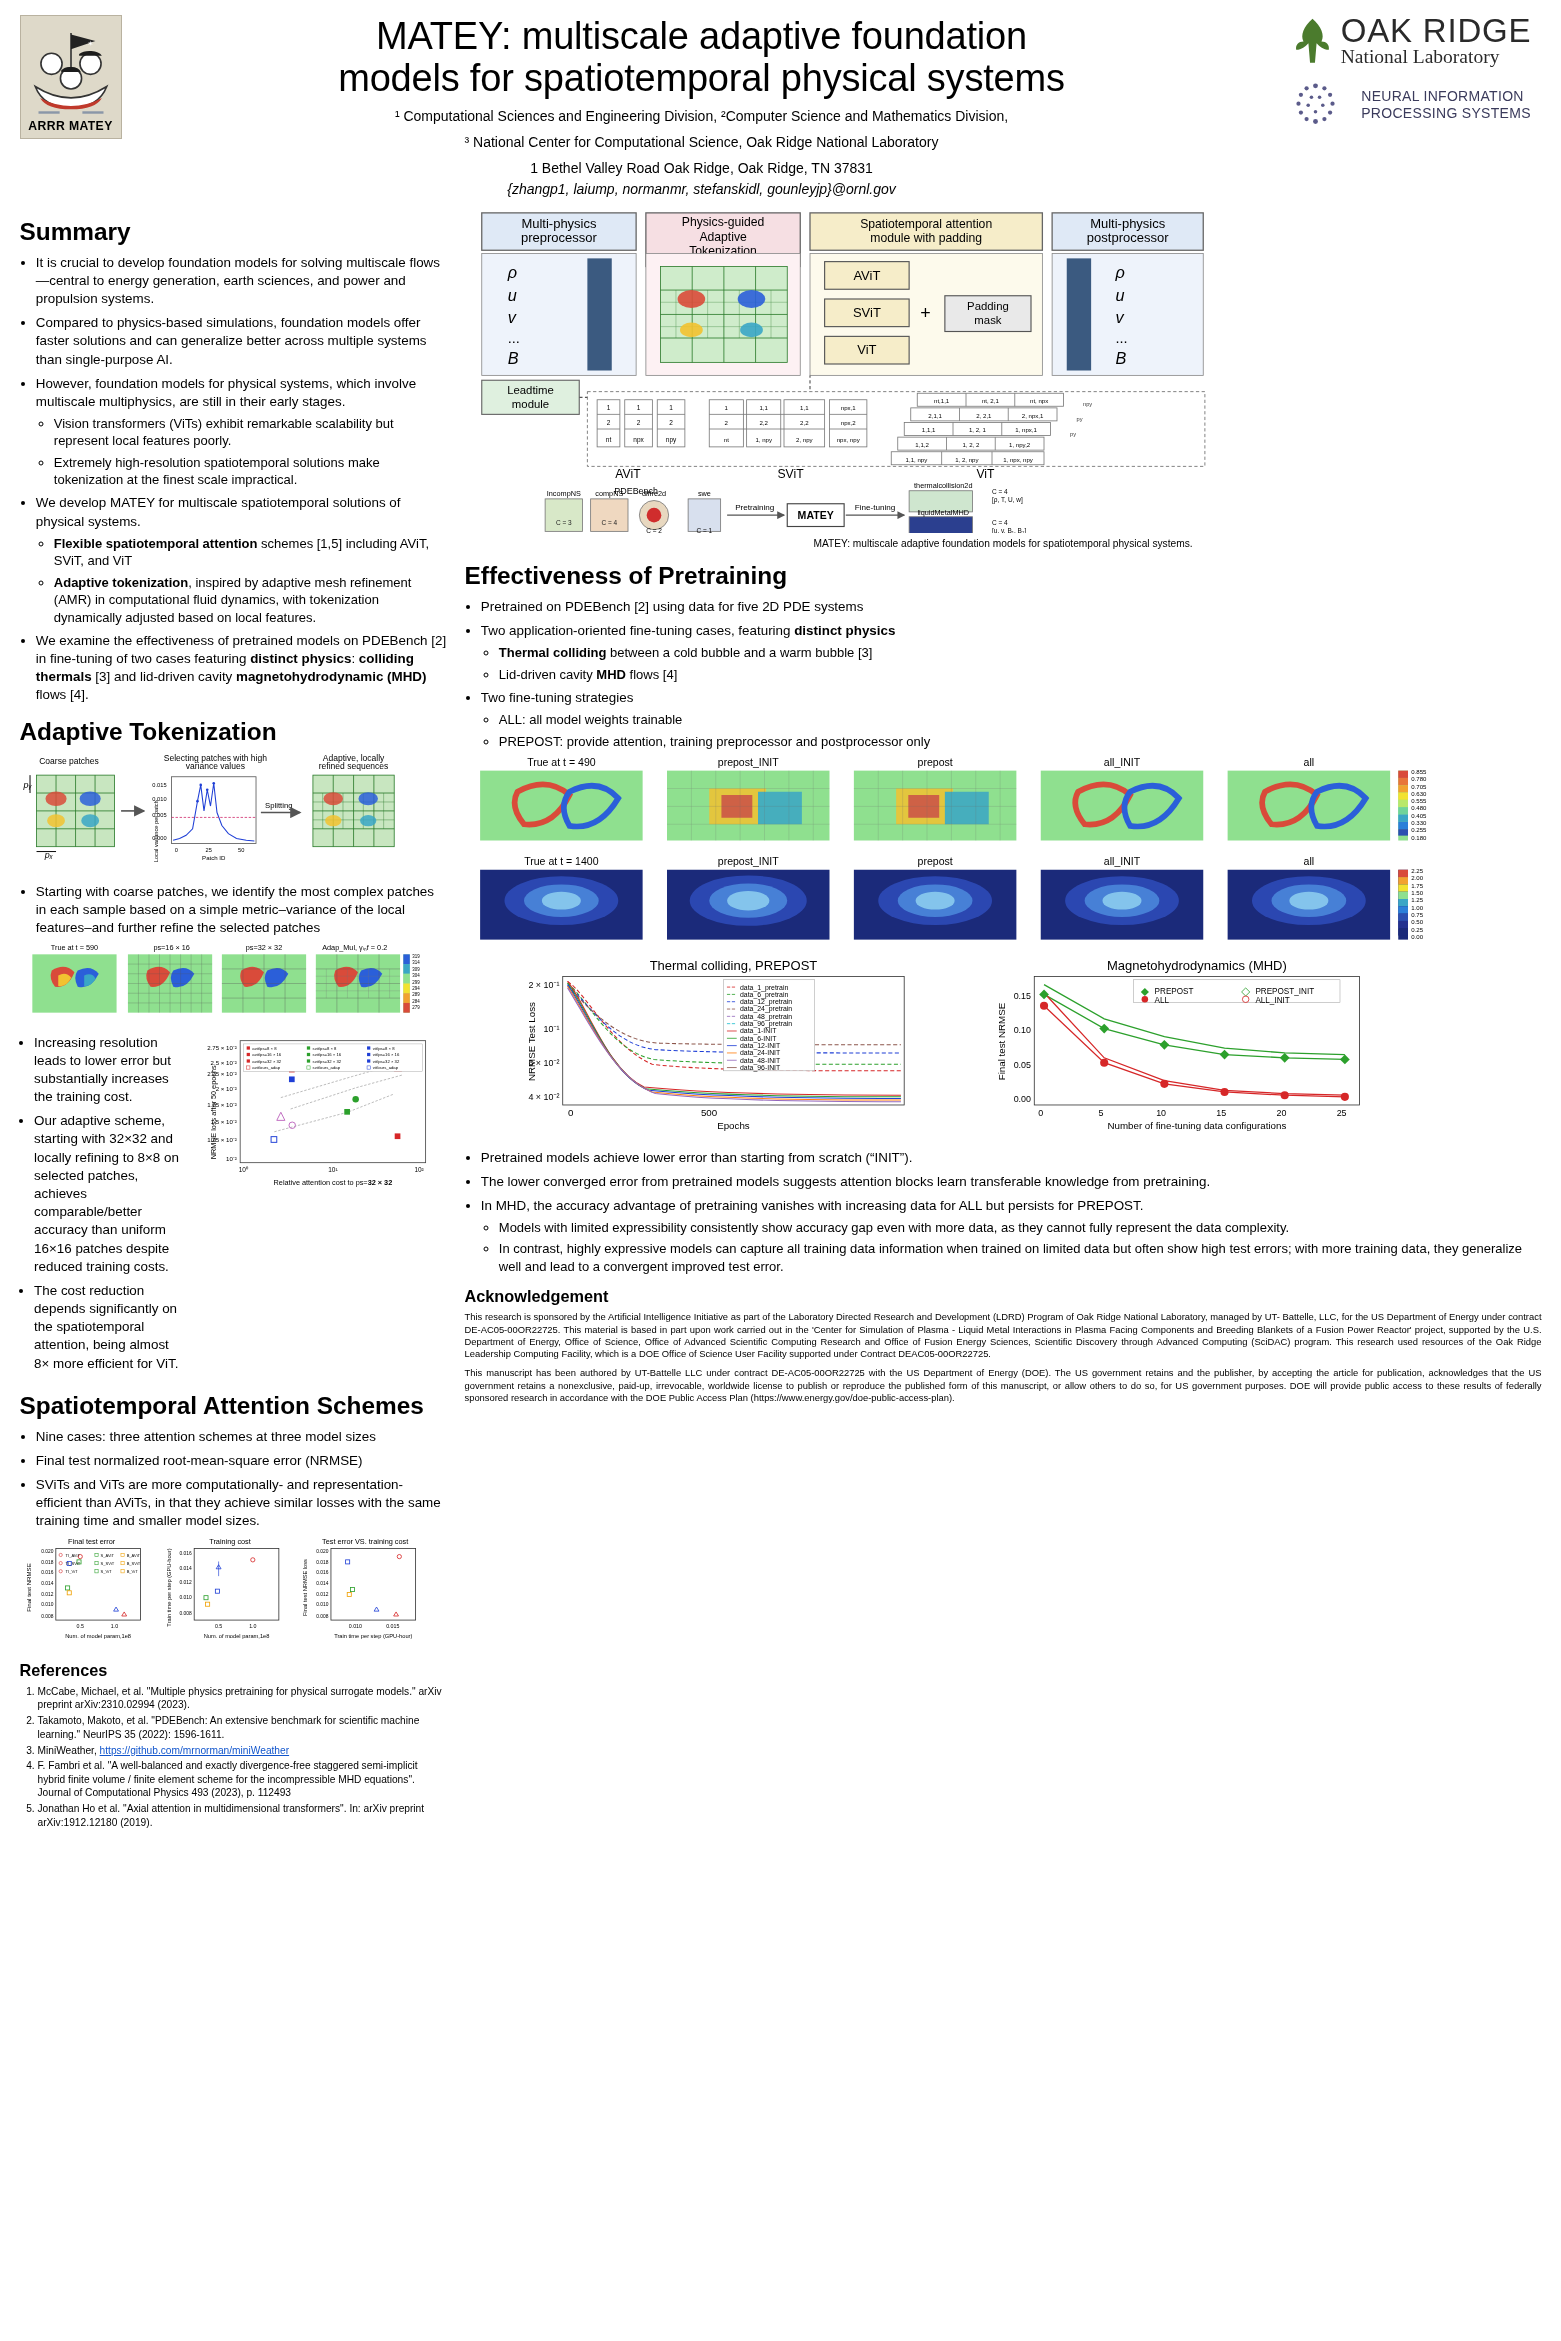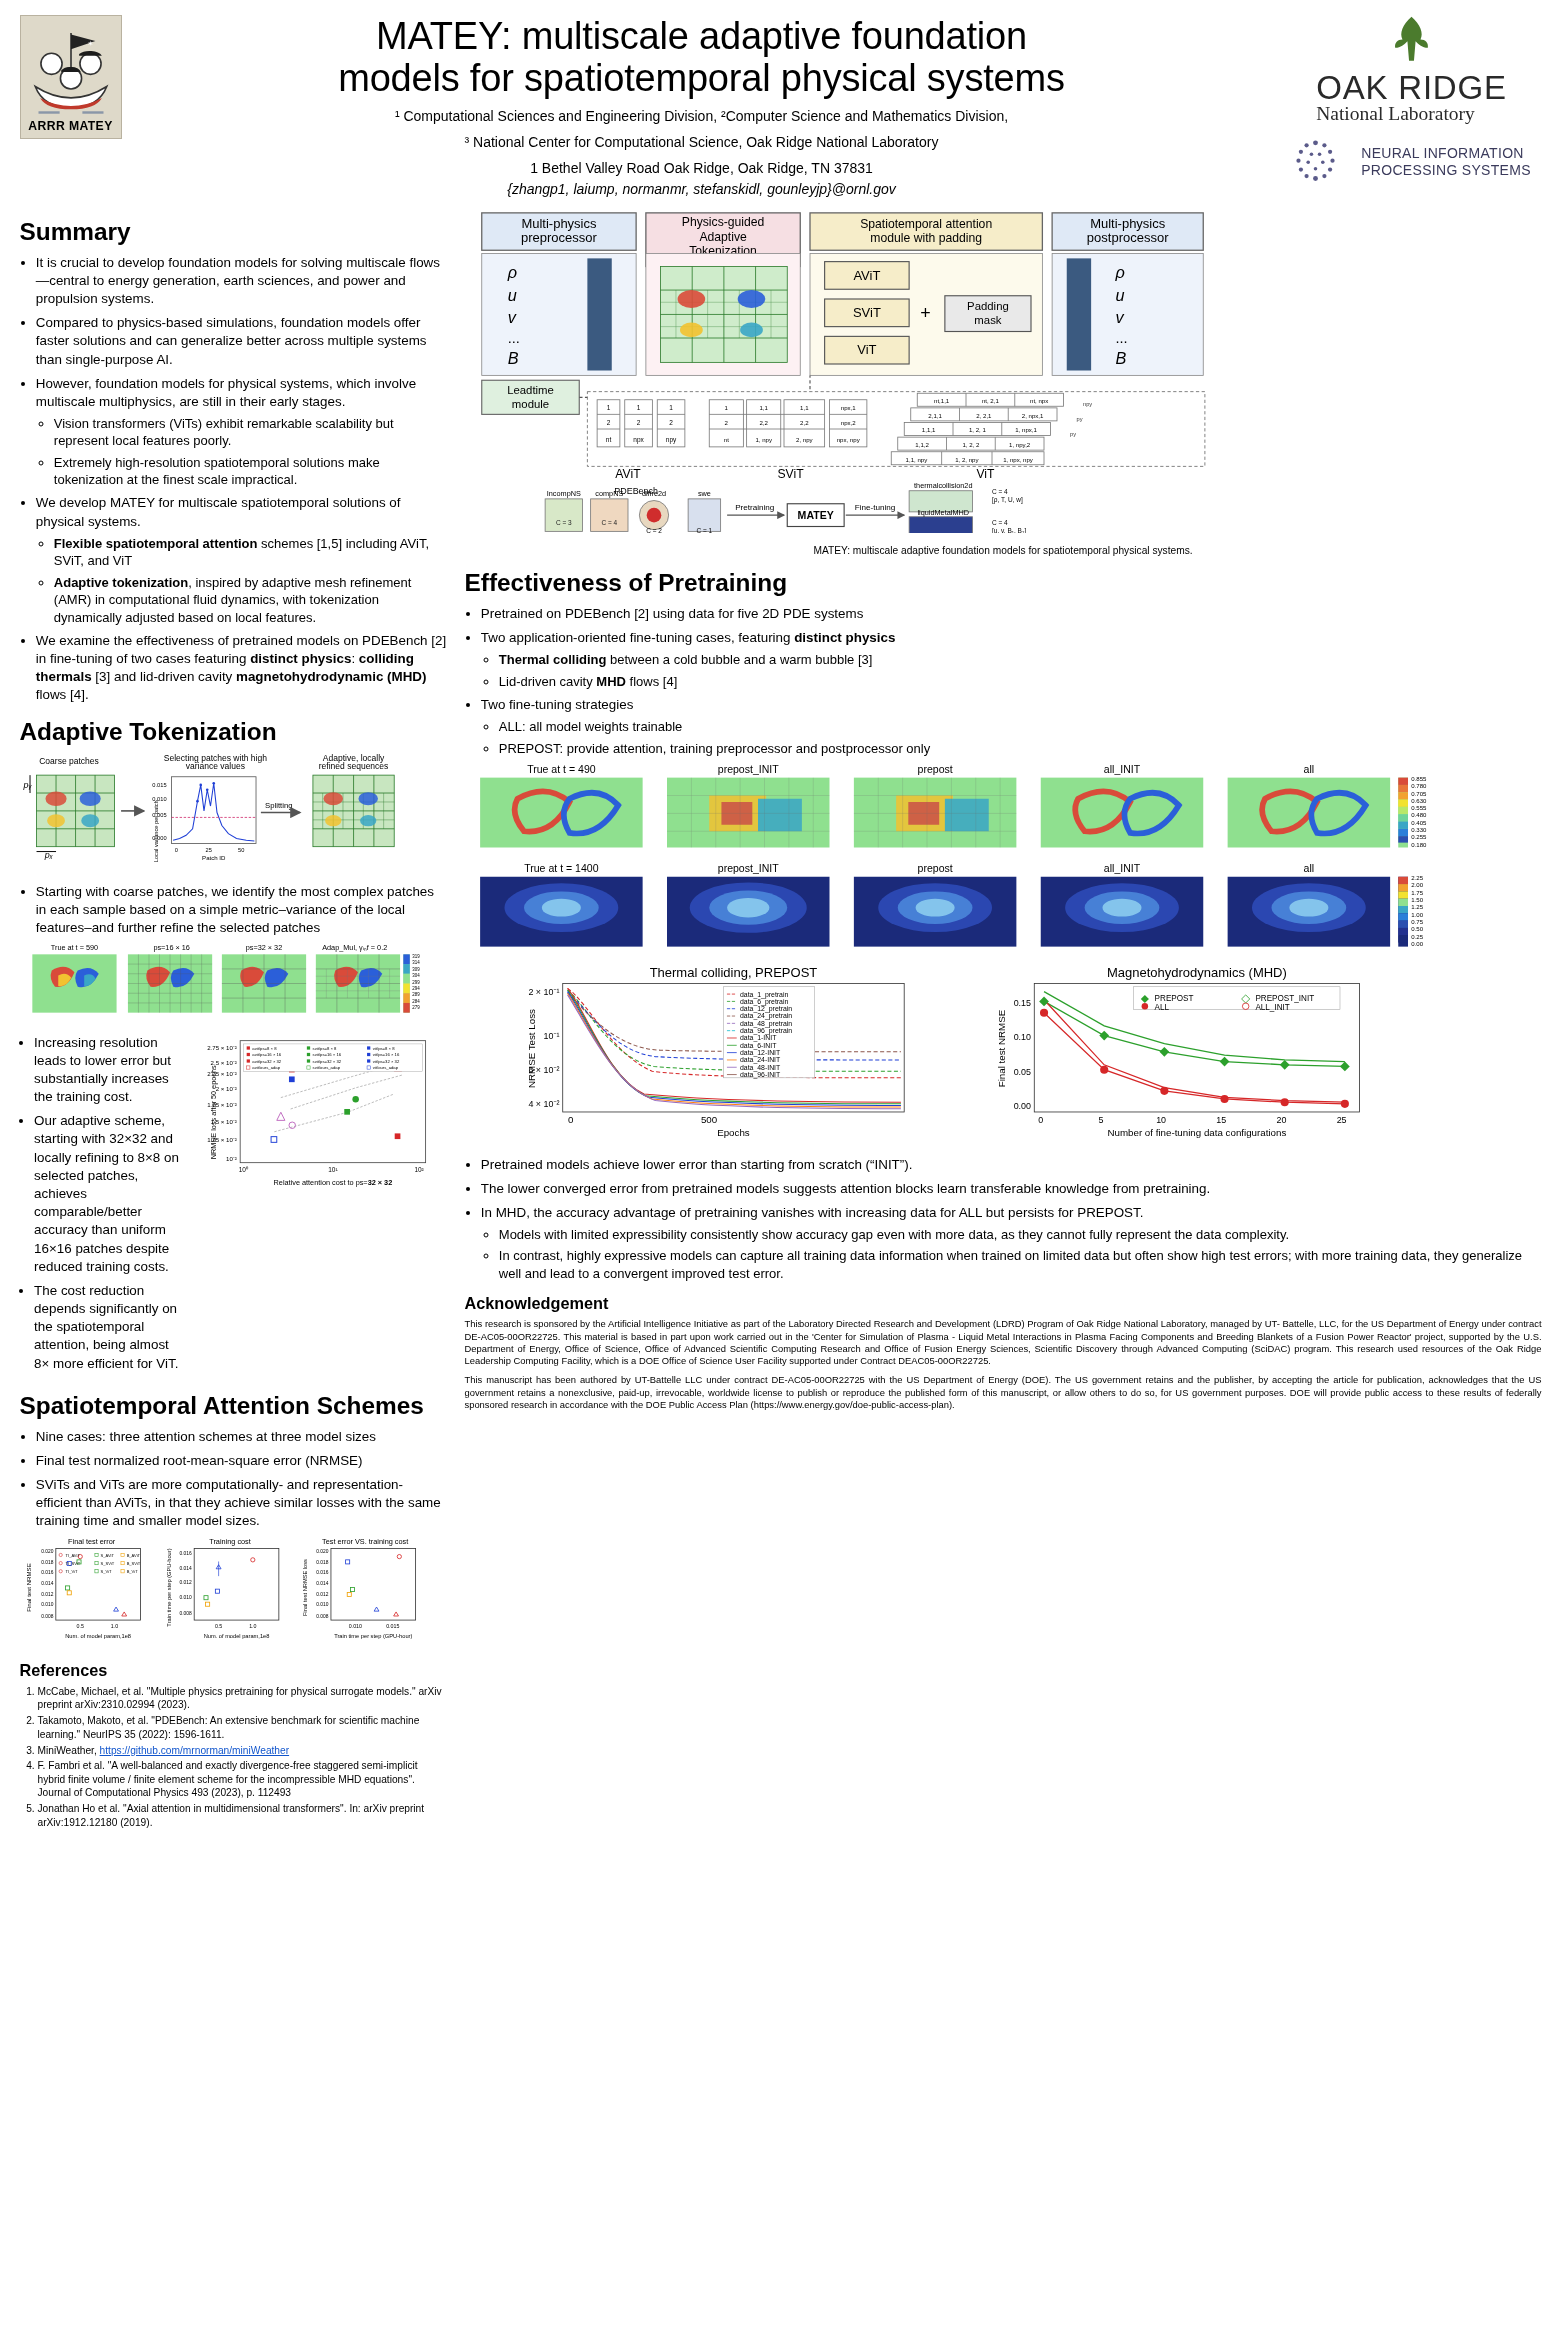--- a/index.html
+++ b/index.html
@@ -19,21 +19,21 @@
     flex:0 0 auto; display:flex; flex-direction:column; align-items:center;
     justify-content:flex-end; padding-bottom:4.9px; position:relative;
   }
   .logo-matey .cap { font-weight:bold; font-size:12.2px; letter-spacing:0.4px; }
   .title-wrap { flex:1 1 auto; text-align:center; padding:0 8.1px; }
   .ptitle { font-size:38px; font-weight:400; line-height:1.12; letter-spacing:-0.2px; }
   .authors { font-size:15.5px; margin-top:13px; }
   .affil { font-size:14px; line-height:1.35; margin-top:7.3px; }
   .email { font-size:14px; font-style:italic; margin-top:2.4px; }
   .logos-right { flex:0 0 260px; display:flex; flex-direction:column; align-items:center; gap:9.8px; }
-  .ornl { display:flex; align-items:center; gap:8.1px;flex-direction:column; }
+  .ornl { display:flex; align-items:center; gap:8.1px; }
   .ornl-text .l1 { font-size:33px; letter-spacing:0.8px; color:#2a2a2a; line-height:.95; }
   .ornl-text .l2 { font-size:19.5px; color:#2a2a2a; font-family:"Liberation Serif", serif; }
   .neurips { display:flex; align-items:center; gap:22px; margin-top:3.3px;}
   .neurips-text { font-size:14px; line-height:1.2; color:#3b3b5c; letter-spacing:0.3px;}
   
   .columns { display:flex; padding:8.1px 19.5px 0 19.5px; gap:18px; }
   .col-left { width:427px; flex:0 0 427px; }
   .col-right { flex:1 1 auto; }
   h2.sec { font-size:24.4px; font-weight:bold; margin:13px 0 8.1px 0; }
   ul.b, ul.b2 { margin:0; padding-left:16.3px; }
@@ -724,21 +724,21 @@
           <rect x="546" y="348" width="78" height="26" fill="#cfe6cf" stroke="#777"></rect>
           <rect x="546" y="380" width="78" height="26" fill="#2b3f8f" stroke="#777"></rect>
           <text x="588" y="344" font-size="9" text-anchor="middle">thermalcollision2d</text>
           <text x="588" y="378" font-size="9" text-anchor="middle">liquidMetalMHD</text>
           <text x="648" y="352" font-size="8">C = 4</text>
           <text x="648" y="362" font-size="8">[ρ, T, U, w]</text>
           <text x="648" y="390" font-size="8">C = 4</text>
           <text x="648" y="400" font-size="8">[u, v, B₁, B₂]</text>
         </g>
       </svg>
-      <div class="cap-small" style="margin-top:9px;">MATEY: multiscale adaptive foundation models for spatiotemporal physical systems.</div>
+      <div class="cap-small" style="margin-top:2px;">MATEY: multiscale adaptive foundation models for spatiotemporal physical systems.</div>
     </div>
 
     <h2 class="sec">Effectiveness of Pretraining</h2>
     <ul class="b">
       <li>
         <span>Pretrained on PDEBench [2] using data for five 2D PDE systems</span>
       </li>
       <li>
         <span>Two application-oriented fine-tuning cases, featuring </span><span class="bold">distinct physics</span>
         <ul class="b2">

